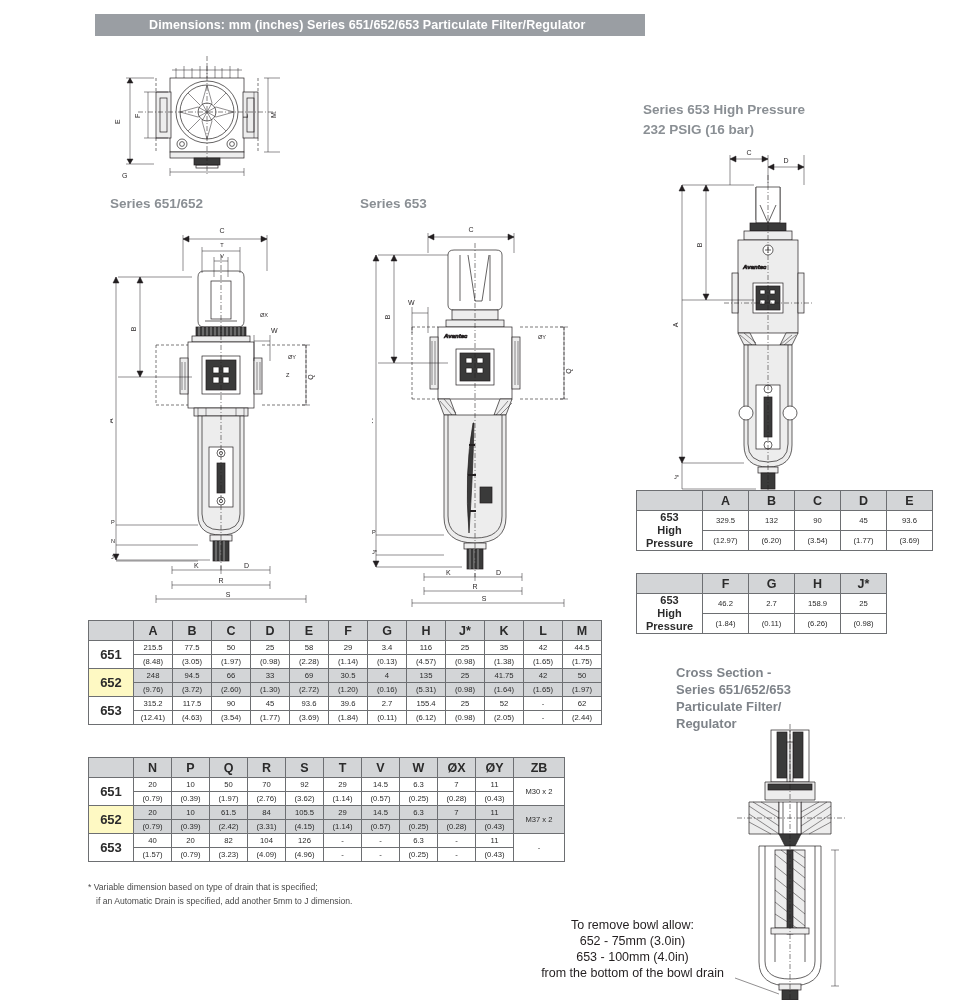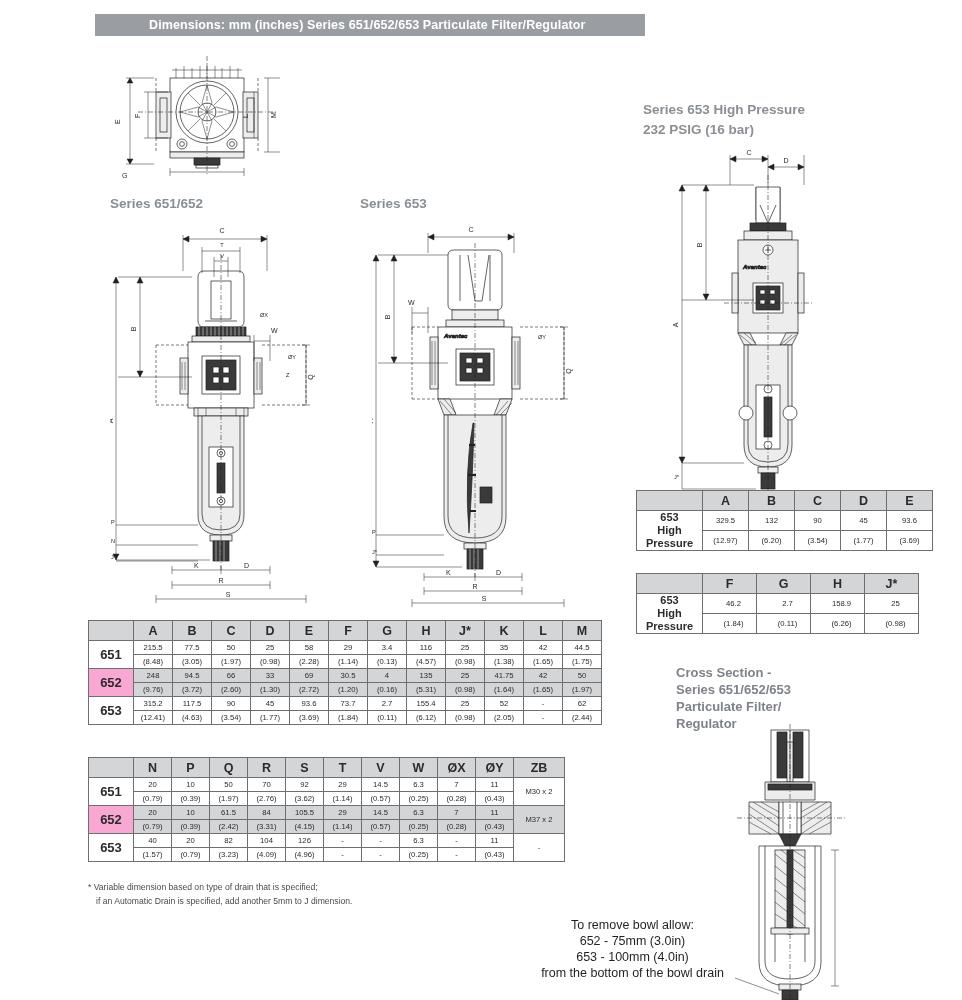--- a/index.html
+++ b/index.html
@@ -27,37 +27,37 @@
   
   table.dim{border-collapse:collapse;}
   table.dim td,table.dim th{
     border:1px solid #6d6f72;text-align:center;vertical-align:middle;
     font-family:"Liberation Sans",sans-serif;color:#2b2b2b;
     padding:0;
   }
   table.dim th{background:#d3d5d7;font-weight:bold;font-size:12.5px;height:19px;}
   table.dim th.corner{background:#d3d5d7;}
   td.series{font-weight:bold;font-size:13px;background:#ffffff;width:44px;}
-  td.series.shade{background:#f9a8d4;}
+  td.series.shade{background:#fef9c3;}
   td.mm{font-size:7.7px;height:13px;background:#ffffff;}
   td.inch{font-size:7.7px;height:13px;background:#ffffff;}
   tr.shade td.mm,tr.shade td.inch{background:#d3d5d7;}
   td.zb{font-size:7.6px;background:#ffffff;}
   td.zb.shade{background:#d3d5d7;}
 
   #table-main{left:88px;top:620px;}
   #table-main td.mm,#table-main td.inch{width:38px;}
   #table-secondary{left:88px;top:757px;}
   #table-secondary td.mm,#table-secondary td.inch{width:37px;}
   #table-secondary td.zb{width:50px;}
 
   #table-hp-abcde{left:636px;top:490px;}
   #table-hp-abcde td.mm,#table-hp-abcde td.inch{width:45px;}
   #table-hp-fghj{left:636px;top:573px;}
-  #table-hp-fghj td.mm,#table-hp-fghj td.inch{width:45px;padding-left:8px;}
+  #table-hp-fghj td.mm,#table-hp-fghj td.inch{width:45px;}
   td.hp-label{
     font-weight:bold;font-size:11px;line-height:13px;width:65px;
     background:#ffffff;padding:2px 2px;
   }
 
   
   #footnote{left:88px;top:880px;font-size:8.6px;color:#4a4a4a;line-height:14px;}
   #footnote .ln2{padding-left:8px;}
 
   
@@ -603,21 +603,21 @@
     <td class="inch">(1.97)</td>
   </tr>
 
   <tr>
     <td class="series" rowspan="2">653</td>
     <td class="mm">315.2</td>
     <td class="mm">117.5</td>
     <td class="mm">90</td>
     <td class="mm">45</td>
     <td class="mm">93.6</td>
-    <td class="mm">73.7</td>
+    <td class="mm">39.6</td>
     <td class="mm">2.7</td>
     <td class="mm">155.4</td>
     <td class="mm">25</td>
     <td class="mm">52</td>
     <td class="mm">-</td>
     <td class="mm">62</td>
   </tr>
   <tr>
     <td class="inch">(12.41)</td>
     <td class="inch">(4.63)</td>

